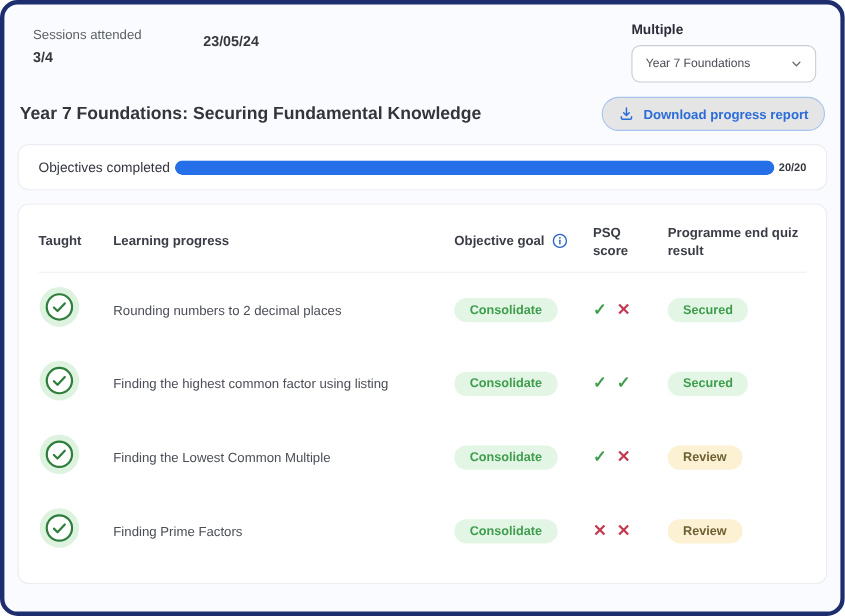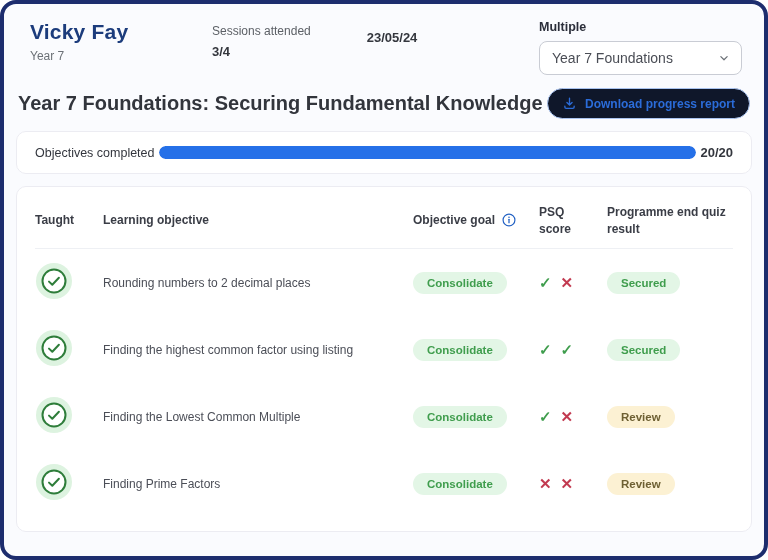--- a/index.html
+++ b/index.html
@@ -21,65 +21,65 @@
   }
   .student { width: 182px; }
   .student h1 { font-size: 21px; font-weight: bold; color: #1c3c7c; letter-spacing: .2px; }
   .student .year { font-size: 12px; color: #6b7076; margin-top: 5px; }
   .stat { margin-right: 56px; padding-top: 4px; }
   .stat .stat-label { font-size: 12px; color: #5c6066; }
   .stat .stat-value { font-size: 13px; font-weight: bold; color: #34373e; margin-top: 6px; }
   .programme { margin-left: auto; padding-top: 0; }
   .prog-label { font-size: 12.5px; font-weight: bold; color: #2b2e3a; margin-bottom: 7px; }
   .select {
-    width: 203px; height: 34px;
+    width: 168px; height: 34px;
     border: 1px solid #c9ccd4; border-radius: 8px;
     background: #fff;
     display: flex; align-items: center; justify-content: space-between;
     padding: 0 10px 0 12px;
-    font-size: 14px; color: #4a4d55;
+    font-size: 11px; color: #4a4d55;
     cursor: pointer;
   }
   .select svg { flex: none; }
 
   
   .tabs {
     display: flex; gap: 44px;
     margin-top: 14px;
     padding: 0 0 0 30px;
     border-bottom: 1px solid #e4e6ee;
   }
   .tab { padding: 6px 2px 9px 2px; font-size: 12.5px; color: #4b5563; cursor: pointer;
          border-bottom: 3px solid transparent; margin-bottom: -1px; }
   .tab.active { color: #2e6fe0; font-weight: bold; border-bottom-color: #2570e8; border-radius: 0 0 2px 2px; }
 
   
   main { padding: 0 12px; }
   .title-row { display: flex; align-items: center; justify-content: space-between; margin: 13px 2px 12px 2px; }
-  .title-row h2 { font-size: 20px; font-weight: bold; color: #32353c; }
+  .title-row h2 { font-size: 16px; font-weight: bold; color: #32353c; }
   .download-btn {
     display: flex; align-items: center; gap: 8px;
     border: 1px solid #a9c3ef; border-radius: 16px;
-    background: #0f172a; color: #2b6cd9;
+    background: #e5e5e5; color: #2b6cd9;
     font-family: "Liberation Sans", sans-serif;
     font-size: 12px; font-weight: bold;
     padding: 7px 14px; cursor: pointer;
   }
 
   .card {
     background: #fff; border: 1px solid #ececf2; border-radius: 10px;
   }
   .progress-card {
     display: flex; align-items: center; gap: 4px;
     padding: 13px 18px; margin-bottom: 12px;
   }
   .progress-label { font-size: 12.5px; color: #33363e; white-space: nowrap; }
   .bar-track { flex: 1; height: 13px; border-radius: 7px; background: #e8eaf1; overflow: hidden; }
   .bar-fill { height: 100%; background: #2570e8; border-radius: 7px; width: 0; }
-  .progress-value { font-size: 13px; font-weight: bold; color: #34373e; white-space: nowrap; }
+  .progress-value { font-size: 10px; font-weight: bold; color: #34373e; white-space: nowrap; }
 
   
   .table-card { padding: 6px 18px 14px 18px; }
   .grid {
     display: grid;
     grid-template-columns: 54px 1fr 112px 54px 126px;
     column-gap: 14px;
     align-items: center;
   }
   .thead { min-height: 56px; border-bottom: 1px solid #eef0f4; }
@@ -99,24 +99,20 @@
   .mark.check { color: #3f9d4d; font-weight: bold; }
   .mark.cross { color: #c23a50; font-weight: bold; }
   .info-icon { cursor: pointer; display: inline-flex; }
 </style>
 </head>
 <body>
 
 <div class="frame">
 
   <header class="topbar">
-    <div class="student">
-      <h1>Vicky Fay</h1>
-      <div class="year">Year 7</div>
-    </div>
     <div class="stat">
       <div class="stat-label">Sessions attended</div>
       <div class="stat-value">3/4</div>
     </div>
     <div class="stat">
       <div class="stat-value">23/05/24</div>
     </div>
     <div class="programme">
       <div class="prog-label">Multiple</div>
       <div class="select">
@@ -145,21 +141,21 @@
       <span class="progress-label">Objectives completed</span>
       <div class="bar-track">
         <div class="bar-fill" id="bar-fill" style="width: 100%;"></div>
       </div>
       <span class="progress-value">20/20</span>
     </section>
 
     <section class="card table-card">
       <div class="thead grid">
         <div class="th">Taught</div>
-        <div class="th">Learning objective</div>
+        <div class="th">Learning progress</div>
         <div class="th th-goal">
           <span>Objective goal</span>
           <span class="info-icon">
             <svg width="16" height="16" viewBox="0 0 20 20" fill="none">
               <circle cx="10" cy="10" r="7.4" stroke="#2563c4" stroke-width="1.5"></circle>
               <path d="M10 9.2v4.2" stroke="#2563c4" stroke-width="1.6" stroke-linecap="round"></path>
               <circle cx="10" cy="6.5" r="1" fill="#2563c4"></circle>
             </svg>
           </span>
         </div>

